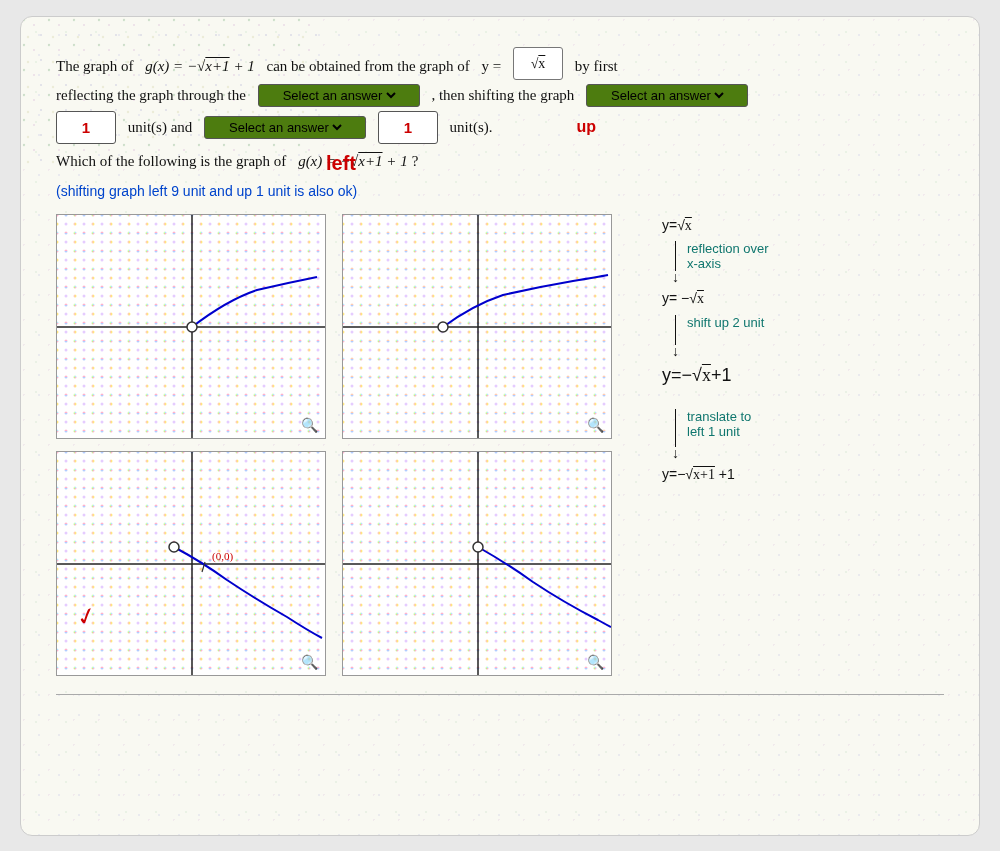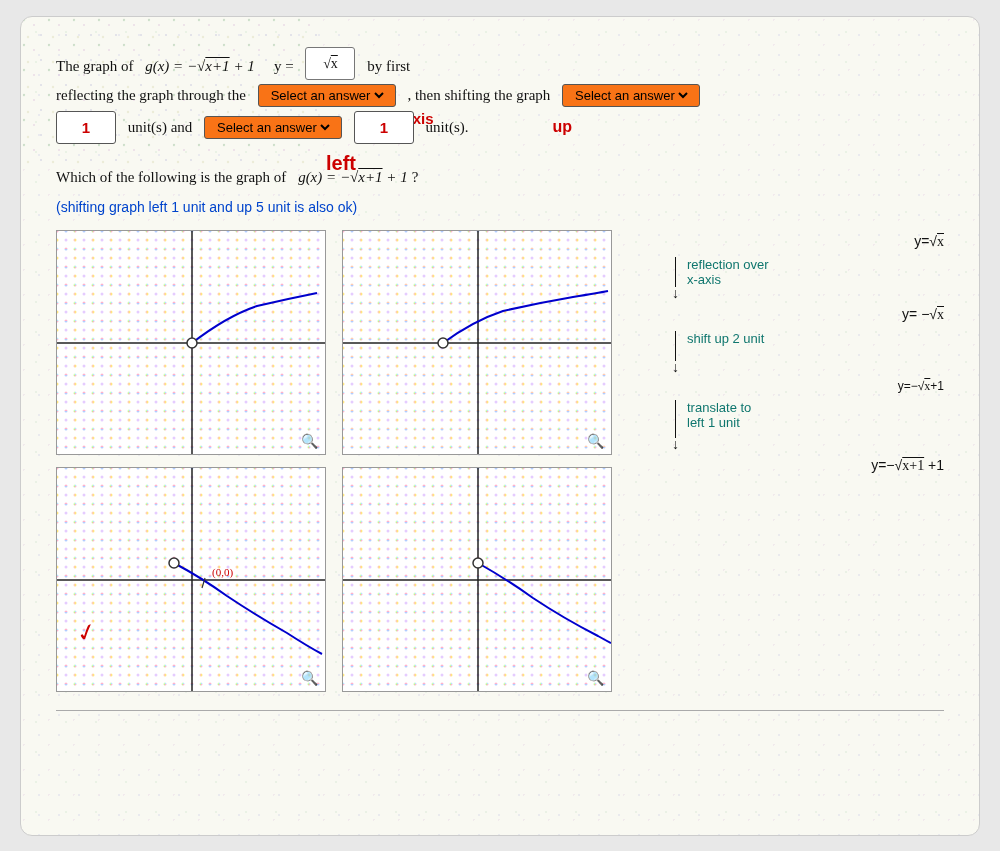--- a/index.html
+++ b/index.html
@@ -44,23 +44,23 @@
     .problem-row {
       display: flex;
       align-items: center;
       flex-wrap: wrap;
       gap: 4px;
       margin-bottom: 2px;
     }
     .select-box {
       border: 1px solid #555;
       border-radius: 3px;
-      padding: 2px 8px;
+      padding: 2px 20px;
       font-size: 13px;
-      background: #f97316;
+      background: #4d7c0f;
       cursor: pointer;
       display: inline-flex;
       align-items: center;
       gap: 4px;
     }
     .select-box select {
       border: none;
       background: transparent;
       font-size: 13px;
       cursor: pointer;
@@ -122,21 +122,20 @@
     }
     .steps-panel {
       padding-left: 10px;
       flex: 1;
     }
     .step-item {
       font-family: 'Comic Sans MS', cursive, sans-serif;
       font-size: 13px;
       color: #111;
       line-height: 1.6;
-      text-align: right;
     }
     .bottom-divider {
       border: none;
       border-top: 1px solid #aaa;
       margin-top: 18px;
     }
     .page-bg-pattern {
       position: absolute;
       inset: 0;
       pointer-events: none;
@@ -164,21 +163,21 @@
     <rect width="100%" height="100%" fill="url(#dots)"></rect>
   </svg>
 
   <div class="content-wrap">
 
     <div class="problem-text">
 
       <div class="problem-row" style="align-items:flex-end; flex-wrap:wrap;">
         <span>The graph of</span>&nbsp;
         <span style="font-style:italic;">g(x) = −√<span style="text-decoration:overline;">x+1</span> + 1</span>&nbsp;
-        &nbsp;
+        <span>can be obtained from the graph of</span>&nbsp;
         <span>y =</span>&nbsp;
         <span class="sqrt-box">√<span style="text-decoration:overline;">x</span></span>&nbsp;
         <span>by first</span>
         
         <span class="annotation-red" style="position:absolute; left:335px; top:58px;">x-axis</span>
       </div>
 
       <div class="problem-row" style="align-items:center; margin-top:1px;">
         <span>reflecting the graph through the</span>&nbsp;
         <span class="select-box">
@@ -215,27 +214,27 @@
         <span class="answer-box">
           <span class="annotation-red">1</span>
         </span>&nbsp;
         <span>unit(s).</span>
         
         <span class="annotation-red" style="margin-left:80px; font-size:16px;">up</span>
         
         <span class="annotation-red" style="position:absolute; left:270px; top:22px; font-size:20px;margin-top:12px;">left</span>
       </div>
 
-      <div class="problem-row" style="margin-top:20px;">
+      <div class="problem-row" style="margin-top:4px;">
         <span>Which of the following is the graph of</span>&nbsp;
         <span style="font-style:italic;">g(x) = −√<span style="text-decoration:overline;">x+1</span> + 1</span>
         <span>?</span>
       </div>
 
-      <div class="annotation-blue" style="margin-top:4px; font-size:14px;">(shifting graph left 1 unit and up 5 unit is also ok)</div>
+      <div class="annotation-blue" style="margin-top:4px; font-size:14px;">(shifting graph left 9 unit and up 1 unit is also ok)</div>
     </div>
 
     <div style="display:flex; gap:16px; margin-top:10px; position:relative; z-index:1;">
 
       <div style="display:flex; flex-direction:column; gap:12px; flex:0 0 580px;">
 
         <div style="display:flex; gap:16px;">
 
           <div class="graph-canvas" style="width:270px; height:225px;">
             <svg width="270" height="225">
@@ -383,21 +382,21 @@
         </div>
 
         <div style="display:flex; align-items:flex-start; margin: 2px 0 2px 10px;">
           <div style="display:flex; flex-direction:column; align-items:center; margin-right:8px;">
             <div style="width:1px; height:30px; background:#111;"></div>
             <div style="font-size:14px; color:#111; line-height:1;">↓</div>
           </div>
           <div class="handwritten-note">shift up 2 unit</div>
         </div>
 
-        <div class="step-item" style="margin-bottom:4px; font-size:12px;">
+        <div class="step-item" style="margin-bottom:20px; font-size:18px;">
           y=−√<span style="text-decoration:overline; font-family:'Comic Sans MS', cursive;">x</span>+1
         </div>
 
         <div style="display:flex; align-items:flex-start; margin: 2px 0 2px 10px;">
           <div style="display:flex; flex-direction:column; align-items:center; margin-right:8px;">
             <div style="width:1px; height:38px; background:#111;"></div>
             <div style="font-size:14px; color:#111; line-height:1;">↓</div>
           </div>
           <div class="handwritten-note">
             <div>translate to</div>

